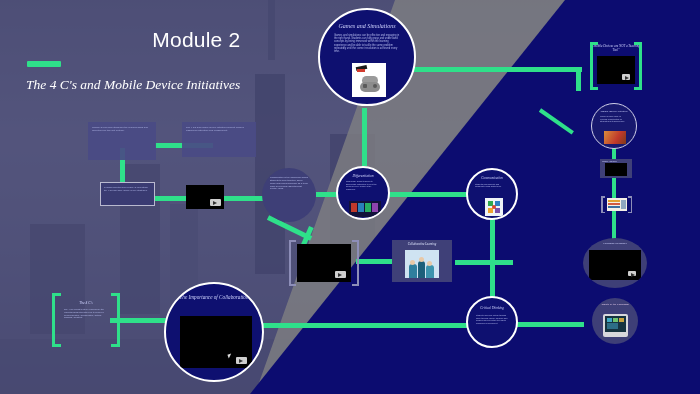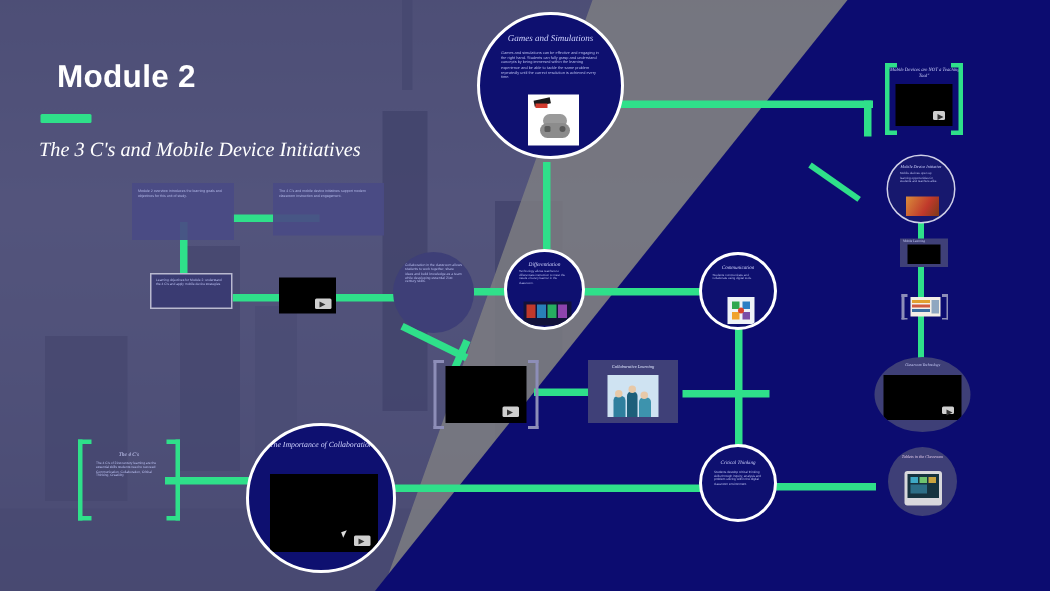--- a/index.html
+++ b/index.html
@@ -20,21 +20,21 @@
   .overlay-purple{position:absolute;inset:0;background:#3b3c6e;opacity:.78;
     clip-path:polygon(0 0, 0 100%, 100% 100%, 100% 0);}
   
   .wedge-gray{position:absolute;top:0;left:0;width:700px;height:394px;
     background:rgba(128,128,130,.80);
     clip-path:polygon(395px 0, 700px 0, 700px 20px, 470px 160px, 300px 394px, 255px 394px);}
   .wedge-navy2{position:absolute;inset:0;background:#0c0c70;
     clip-path:polygon(565px 0, 700px 0, 700px 394px, 250px 394px);}
   
   .title-wrap{position:absolute;left:26px;top:28px;}
-  .title{font-size:21px;font-weight:bold;color:#fff;letter-spacing:.2px;margin:12px;}
+  .title{font-size:21px;font-weight:normal;color:#fff;letter-spacing:.2px;margin:0;text-align:right;}
   .accent-bar{width:34px;height:6px;background:#2fe08a;margin:9px 0 10px 1px;border-radius:1px;}
   .subtitle{font-family:"Liberation Serif", serif;font-style:italic;font-size:13.5px;color:#fff;margin:0;}
   
   .conn{position:absolute;background:#2fe08a;}
   
   .node{position:absolute;box-sizing:border-box;}
   .circ{border-radius:50%;background:#0e1070;border:2.5px solid #fff;overflow:hidden;}
   .circ-soft{border-radius:50%;background:#3e3f77;border:none;overflow:hidden;}
   .circ-dim{border-radius:50%;background:#17186e;border:1.5px solid #cfcfe8;overflow:hidden;}
   .panel{background:#4a4b85;opacity:.92;}
@@ -75,21 +75,21 @@
     <div class="bldg d" style="left:600px;bottom:40px;width:70px;height:160px;"></div>
     <div class="bldg" style="left:0;bottom:0;width:700px;height:55px;opacity:.5;"></div>
     <div class="overlay-purple"></div>
     <div class="wedge-gray"></div>
     <div class="wedge-navy2"></div>
   </div>
 
   <div class="title-wrap">
     <h1 class="title">Module 2</h1>
     <div class="accent-bar"></div>
-    <p class="subtitle">The 3 C's and Mobile Device Initiatives</p>
+    <p class="subtitle">The 4 C's and Mobile Device Initiatives</p>
   </div>
 
   <div class="conn" style="left:155px;top:143px;width:58px;height:5px;"></div>
   <div class="conn" style="left:120px;top:148px;width:5px;height:35px;"></div>
   <div class="conn" style="left:155px;top:196px;width:55px;height:5px;"></div>
   <div class="conn" style="left:222px;top:196px;width:50px;height:5px;"></div>
   <div class="conn" style="left:268px;top:215px;width:48px;height:5px;transform:rotate(26deg);transform-origin:left center;"></div>
   <div class="conn" style="left:316px;top:192px;width:30px;height:5px;"></div>
   <div class="conn" style="left:388px;top:192px;width:80px;height:5px;"></div>
   <div class="conn" style="left:362px;top:108px;width:5px;height:58px;"></div>

